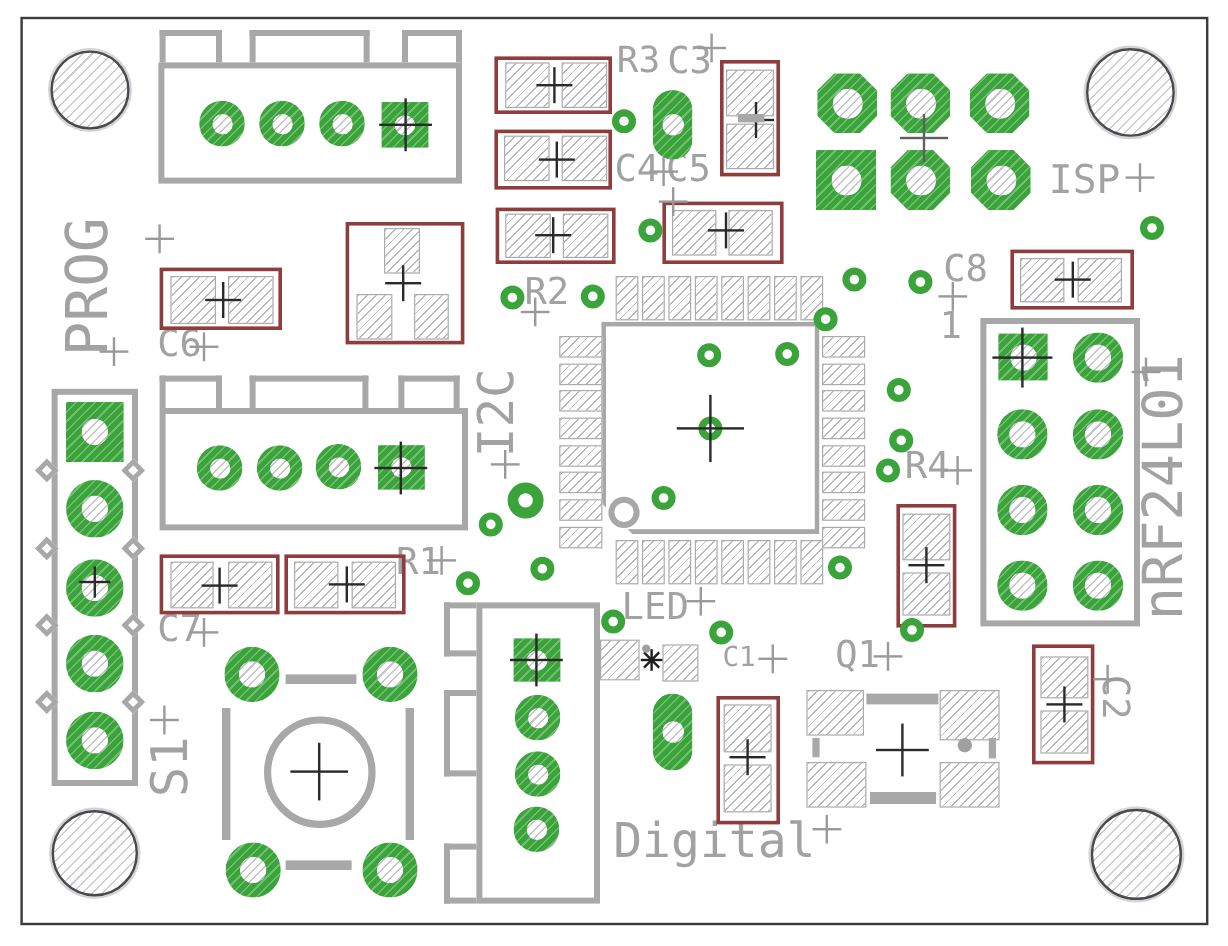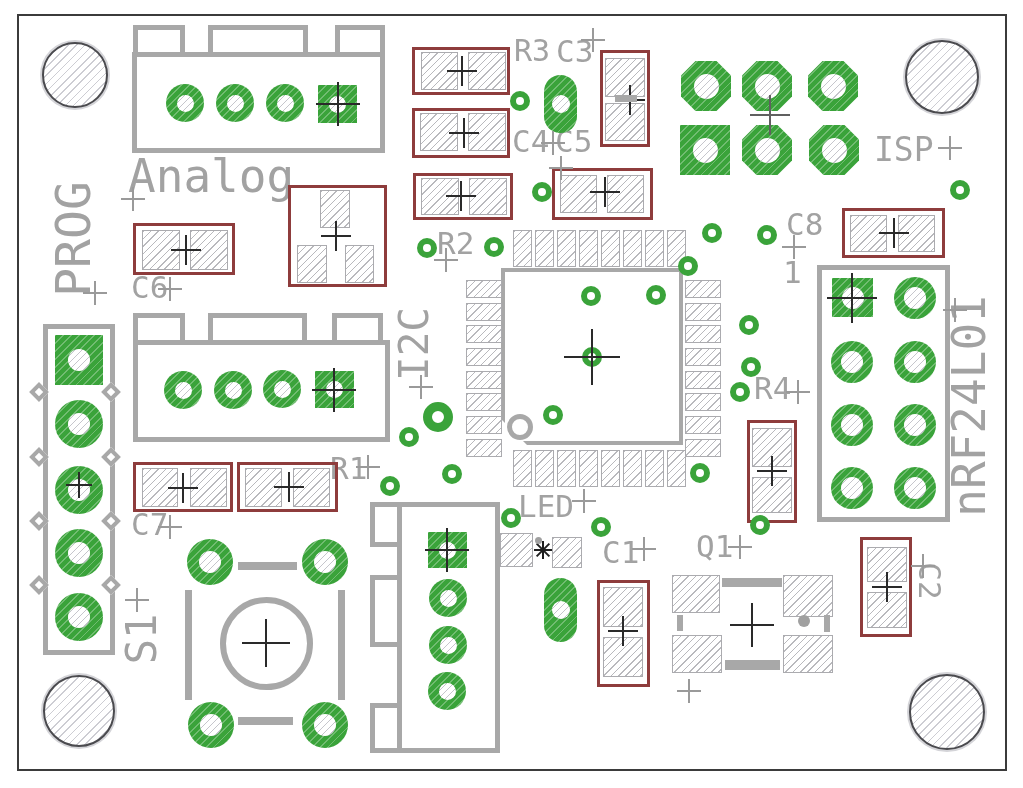--- a/index.html
+++ b/index.html
@@ -116,39 +116,39 @@
       <div class="smdp qp"></div>
       <div class="smdp qp"></div>
     </div>
 
   <div class="a bar" style="left:185px;top:590px;width:7px;height:110px"></div>
   <div class="a bar" style="left:338px;top:590px;width:7px;height:110px"></div>
   <div class="a bar" style="left:238px;top:562px;width:59px;height:8px"></div>
   <div class="a bar" style="left:238px;top:717px;width:55px;height:8px"></div>
   <div class="a" style="left:220px;top:597px;width:93px;height:93px;border:6px solid var(--gray,#a8a8a8);border-radius:50%"></div>
 
-  <div class="a lbl" style="left:128px;top:153px;font-size:46px">Analog</div>
+  <div class="a lbl" style="left:511px;top:681px;font-size:40px">Digital</div>
   <div class="a lbl" style="left:874px;top:133px;font-size:33px">ISP</div>
   <div class="a lbl vlbl" style="left:73px;top:239px;font-size:48px">PROG</div>
   <div class="a lbl vlbl" style="left:414px;top:344px;font-size:41px">I2C</div>
   <div class="a lbl vlbl" style="left:969px;top:406px;font-size:46px">nRF24L01</div>
   <div class="a lbl vlbl" style="left:142px;top:639px;font-size:42px">S1</div>
   <div class="a lbl vlbl90" style="left:929px;top:581px;font-size:31px">C2</div>
   <div class="a lbl" style="left:514px;top:36px;font-size:30px">R3</div>
   <div class="a lbl" style="left:556px;top:36px;font-size:31px">C3</div>
   <div class="a lbl" style="left:512px;top:126px;font-size:31px">C4</div>
   <div class="a lbl" style="left:555px;top:126px;font-size:31px">C5</div>
   <div class="a lbl" style="left:437px;top:228px;font-size:31px">R2</div>
   <div class="a lbl" style="left:131px;top:272px;font-size:31px">C6</div>
   <div class="a lbl" style="left:131px;top:509px;font-size:31px">C7</div>
   <div class="a lbl" style="left:330px;top:453px;font-size:31px">R1</div>
   <div class="a lbl" style="left:786px;top:209px;font-size:31px">C8</div>
   <div class="a lbl" style="left:754px;top:373px;font-size:31px">R4</div>
   <div class="a lbl" style="left:518px;top:491px;font-size:31px">LED</div>
-  <div class="a lbl" style="left:602px;top:537px;font-size:31px">C1</div>
+  <div class="a lbl" style="left:602px;top:537px;font-size:23px">C1</div>
   <div class="a lbl" style="left:696px;top:531px;font-size:31px">Q1</div>
   <div class="a lbl" style="left:783px;top:257px;font-size:31px">1</div>
 
 <div class="a cy" style="left: 412px; top: 47px; width: 98px; height: 48px;"></div>
     <div class="a cy" style="left: 412px; top: 108px; width: 98px; height: 50px;"></div>
     <div class="a cy" style="left: 413px; top: 173px; width: 100px; height: 47px;"></div>
     <div class="a cy" style="left: 600px; top: 50px; width: 50px; height: 97px;"></div>
     <div class="a cy" style="left: 552px; top: 168px; width: 101px; height: 52px;"></div>
     <div class="a cy" style="left: 133px; top: 223px; width: 102px; height: 52px;"></div>
     <div class="a cy" style="left: 288px; top: 185px; width: 99px; height: 102px;"></div>

